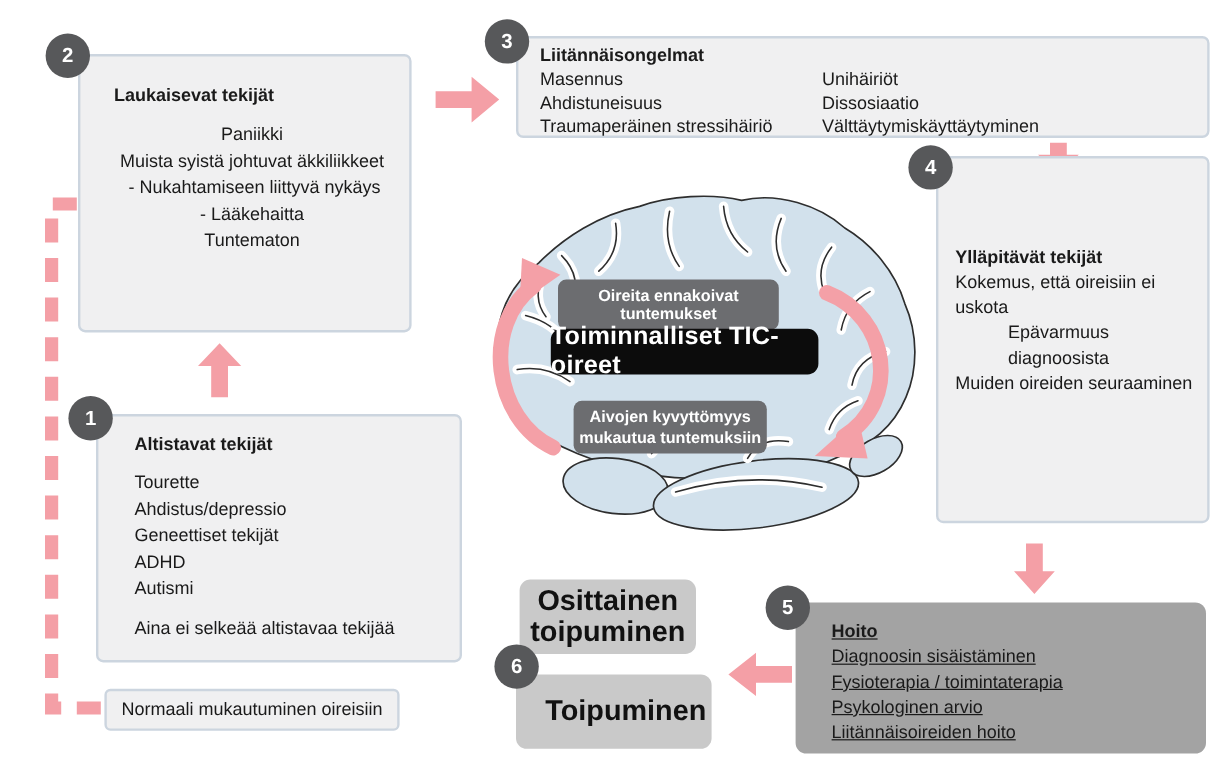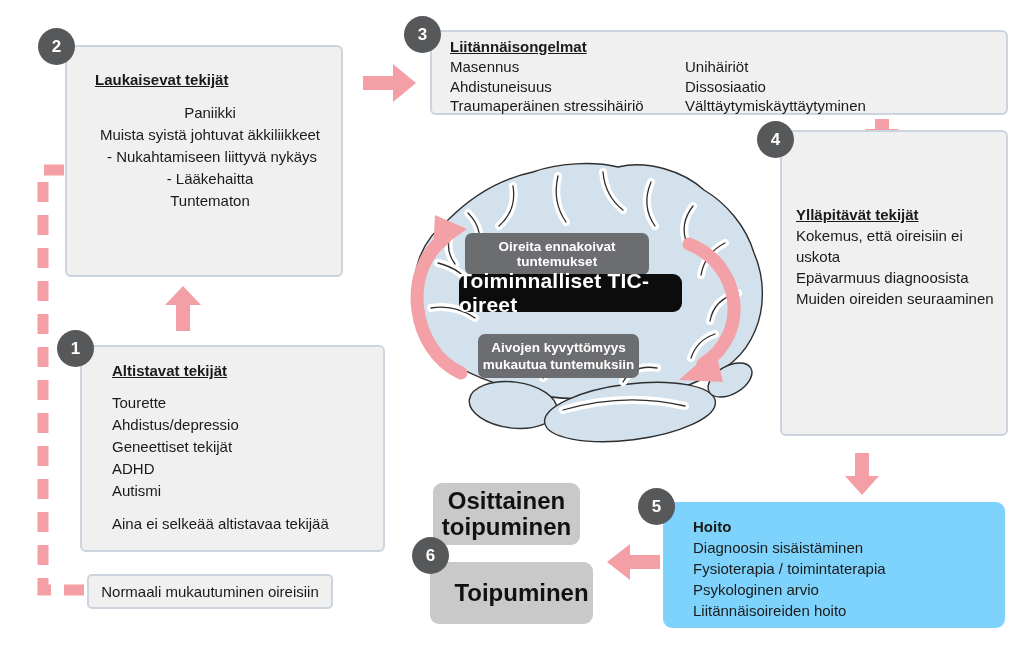--- a/index.html
+++ b/index.html
@@ -6,37 +6,38 @@
   .canvas{
     position:relative;width:1024px;height:649px;background:#ffffff;
     font-family:"Liberation Sans",sans-serif;color:#1a1a1a;overflow:hidden;
   }
   .flow-svg{position:absolute;left:0;top:0;z-index:1;}
   .brain-svg{position:absolute;left:393px;top:158px;width:380px;height:290px;z-index:1;}
   .box{
     position:absolute;background:#f0f0f1;border:2px solid #ccd5df;border-radius:6px;
     box-sizing:border-box;z-index:2;
   }
-  .box .title{font-weight:bold;font-size:15px;text-decoration:underline;}
+  .box .title{font-weight:bold;font-size:15px;}
   .items div{font-size:15px;line-height:22px;white-space:pre-wrap;}
   .cols{display:flex;}
   .cols .items div{line-height:19.5px;}
   .num{
     position:absolute;width:37px;height:37px;border-radius:50%;background:#57585a;
     color:#fff;font-weight:bold;font-size:17px;display:flex;align-items:center;
     justify-content:center;z-index:5;
   }
   .grayBox{
     position:absolute;background:#c9c9c9;border-radius:9px;box-sizing:border-box;z-index:2;
     display:flex;align-items:center;justify-content:center;text-align:center;
     font-weight:bold;font-size:24px;line-height:26px;color:#111;
   }
   .treatBox{
-    position:absolute;background:#7dd3fc;border-radius:9px;box-sizing:border-box;z-index:2;
+    position:absolute;background:#a3a3a3;border-radius:9px;box-sizing:border-box;z-index:2;
     padding:14px 0 0 30px;
+    text-decoration:underline;
   }
   .treatBox .title{font-weight:bold;font-size:15px;line-height:21px;}
   .treatBox .items div{line-height:21px;}
   .normalBox{
     position:absolute;background:#f0f0f1;border:2px solid #ccd5df;border-radius:5px;
     box-sizing:border-box;display:flex;align-items:center;justify-content:center;
     font-size:15px;z-index:2;
   }
   .pill{
     position:absolute;background:#6c6d70;color:#fff;font-weight:bold;border-radius:7px;
@@ -144,21 +145,21 @@
         <div>Dissosiaatio</div>
         <div>Välttäytymiskäyttäytyminen</div>
       </div>
     </div>
   </div>
 
   <div class="box" style="left:780px;top:130px;width:228px;height:306px;padding:72px 0 0 14px;">
     <div class="title" style="line-height:21px;">Ylläpitävät tekijät</div>
     <div class="items">
       <div style="line-height:21px;">Kokemus, että oireisiin ei uskota</div>
-      <div style="line-height:21px;">Epävarmuus diagnoosista</div>
+      <div style="line-height:21px;margin-left:44px;">Epävarmuus diagnoosista</div>
       <div style="line-height:21px;">Muiden oireiden seuraaminen</div>
     </div>
   </div>
 
   <div class="box" style="left:80px;top:345px;width:305px;height:207px;padding:15px 10px 0 30px;">
     <div class="title">Altistavat tekijät</div>
     <div class="items" style="margin-top:13px;">
       <div>Tourette</div>
       <div>Ahdistus/depressio</div>
       <div>Geneettiset tekijät</div>

